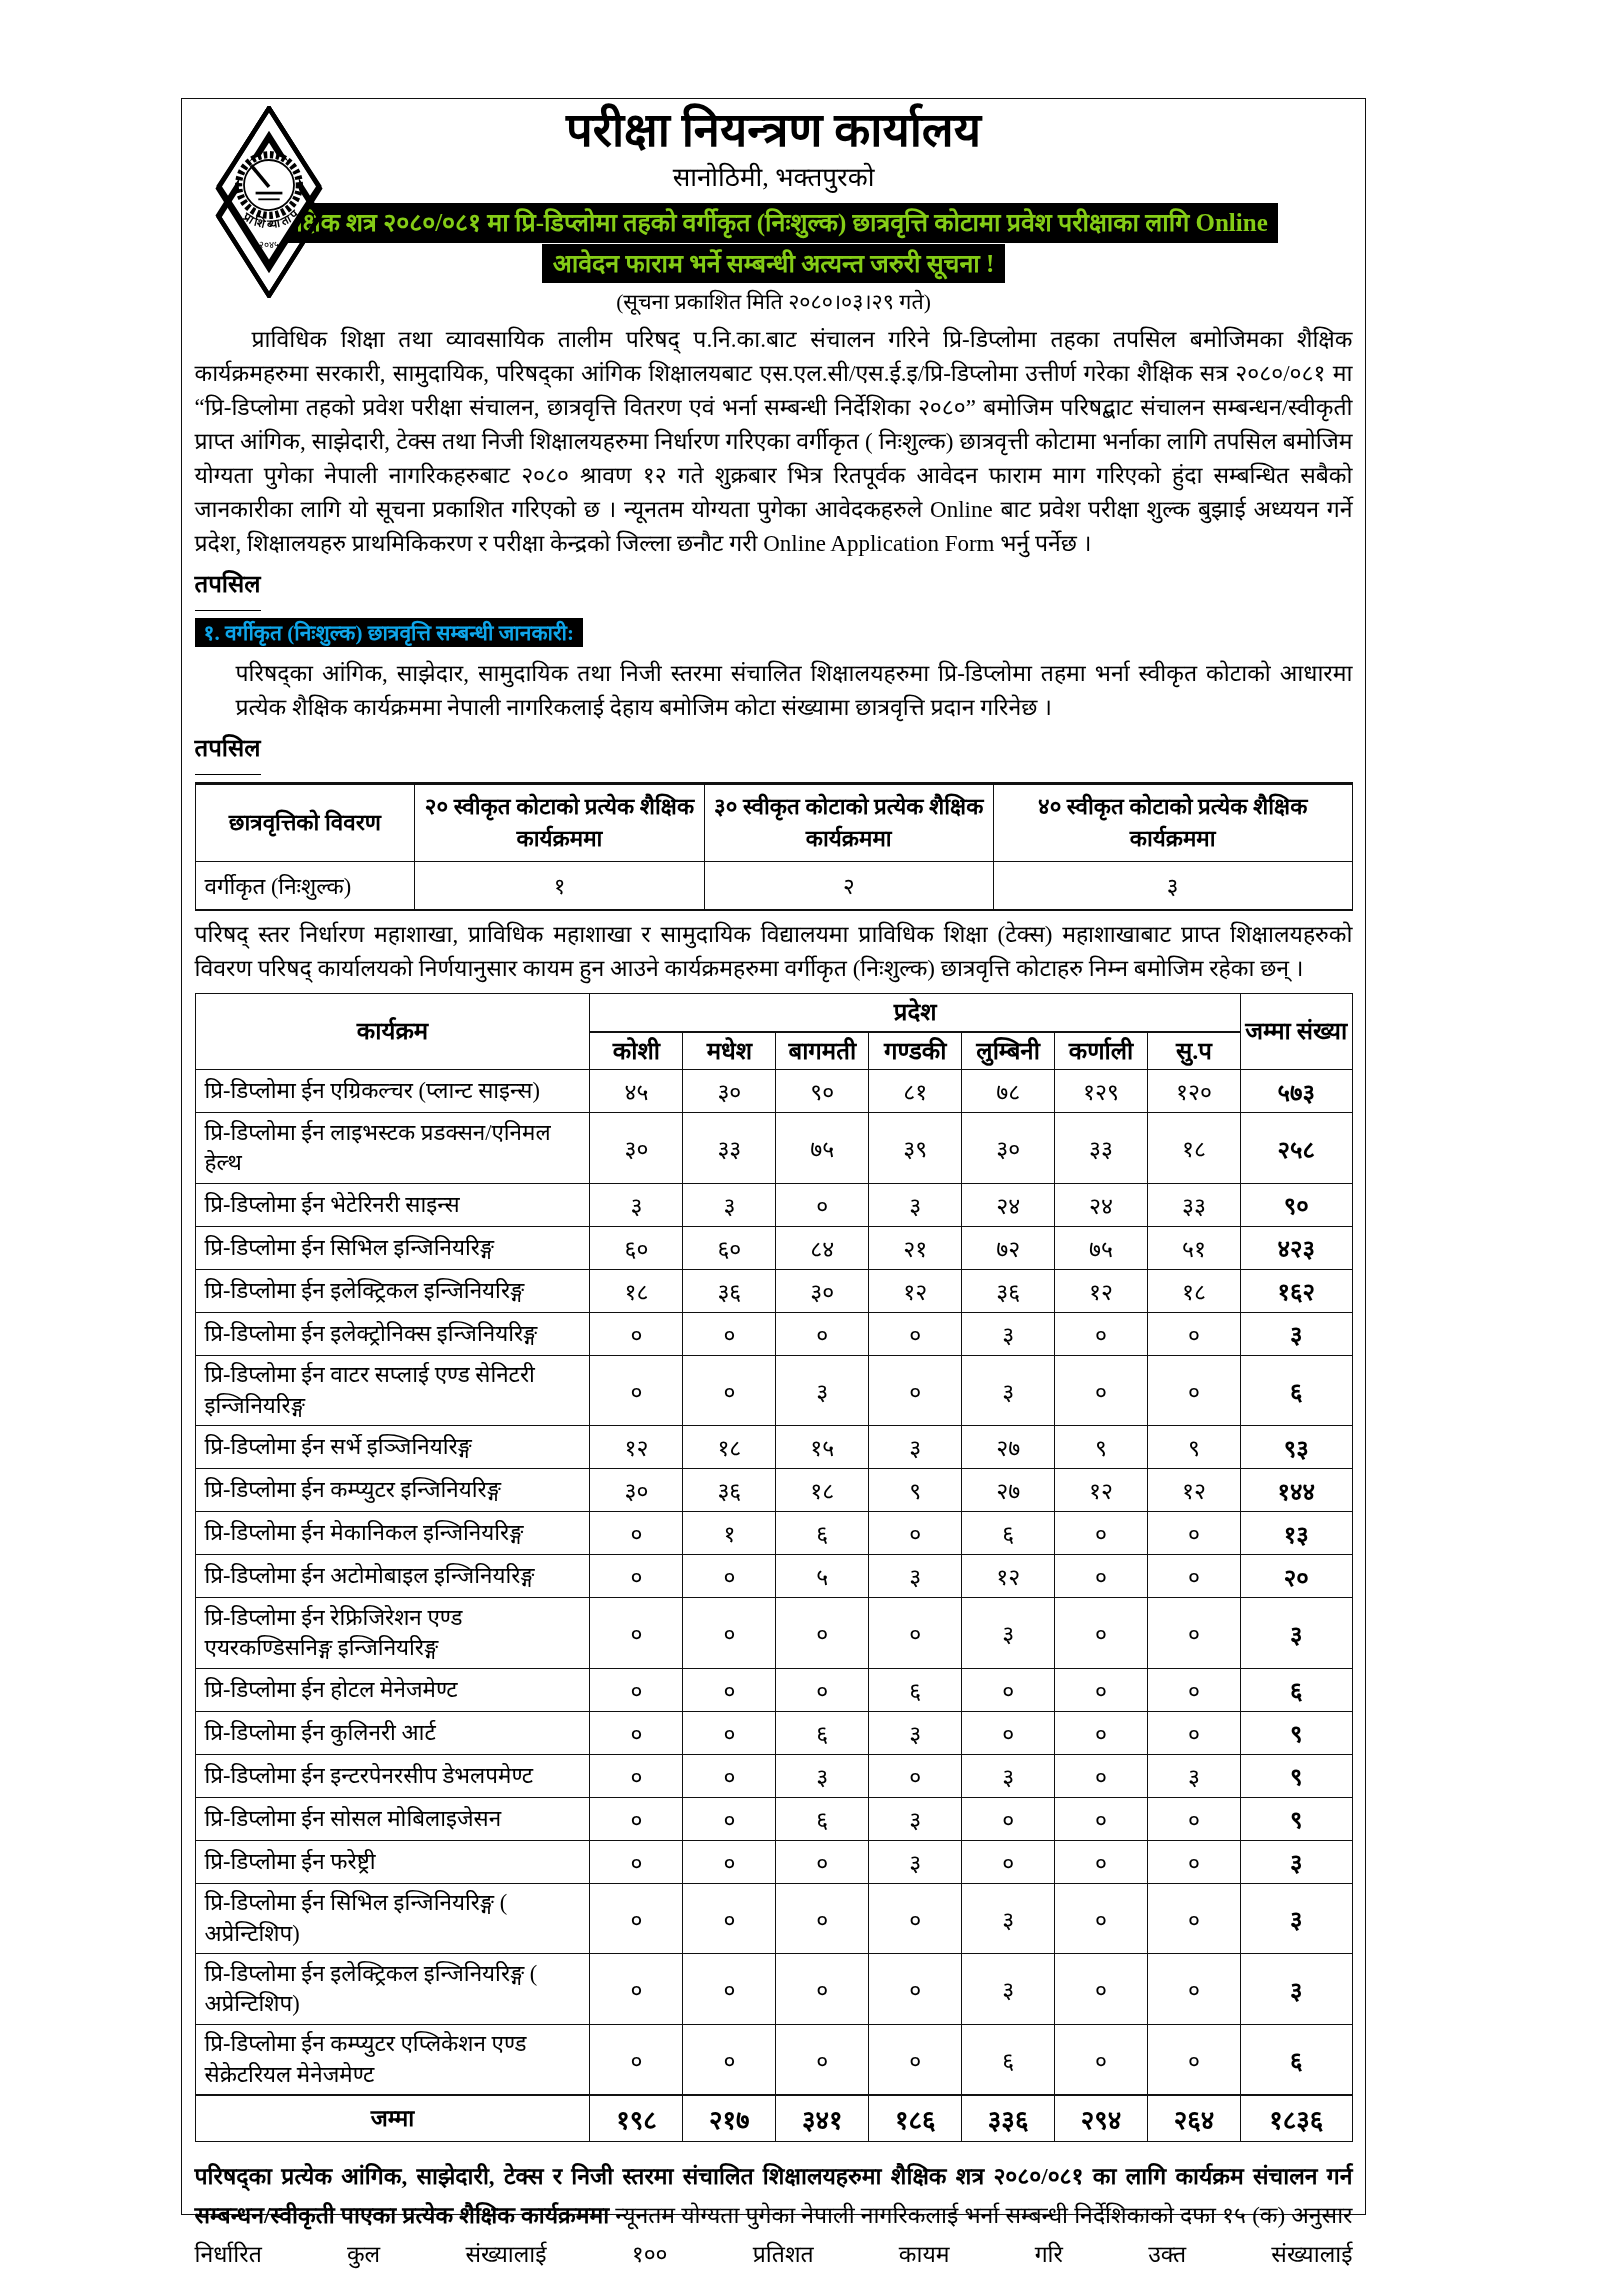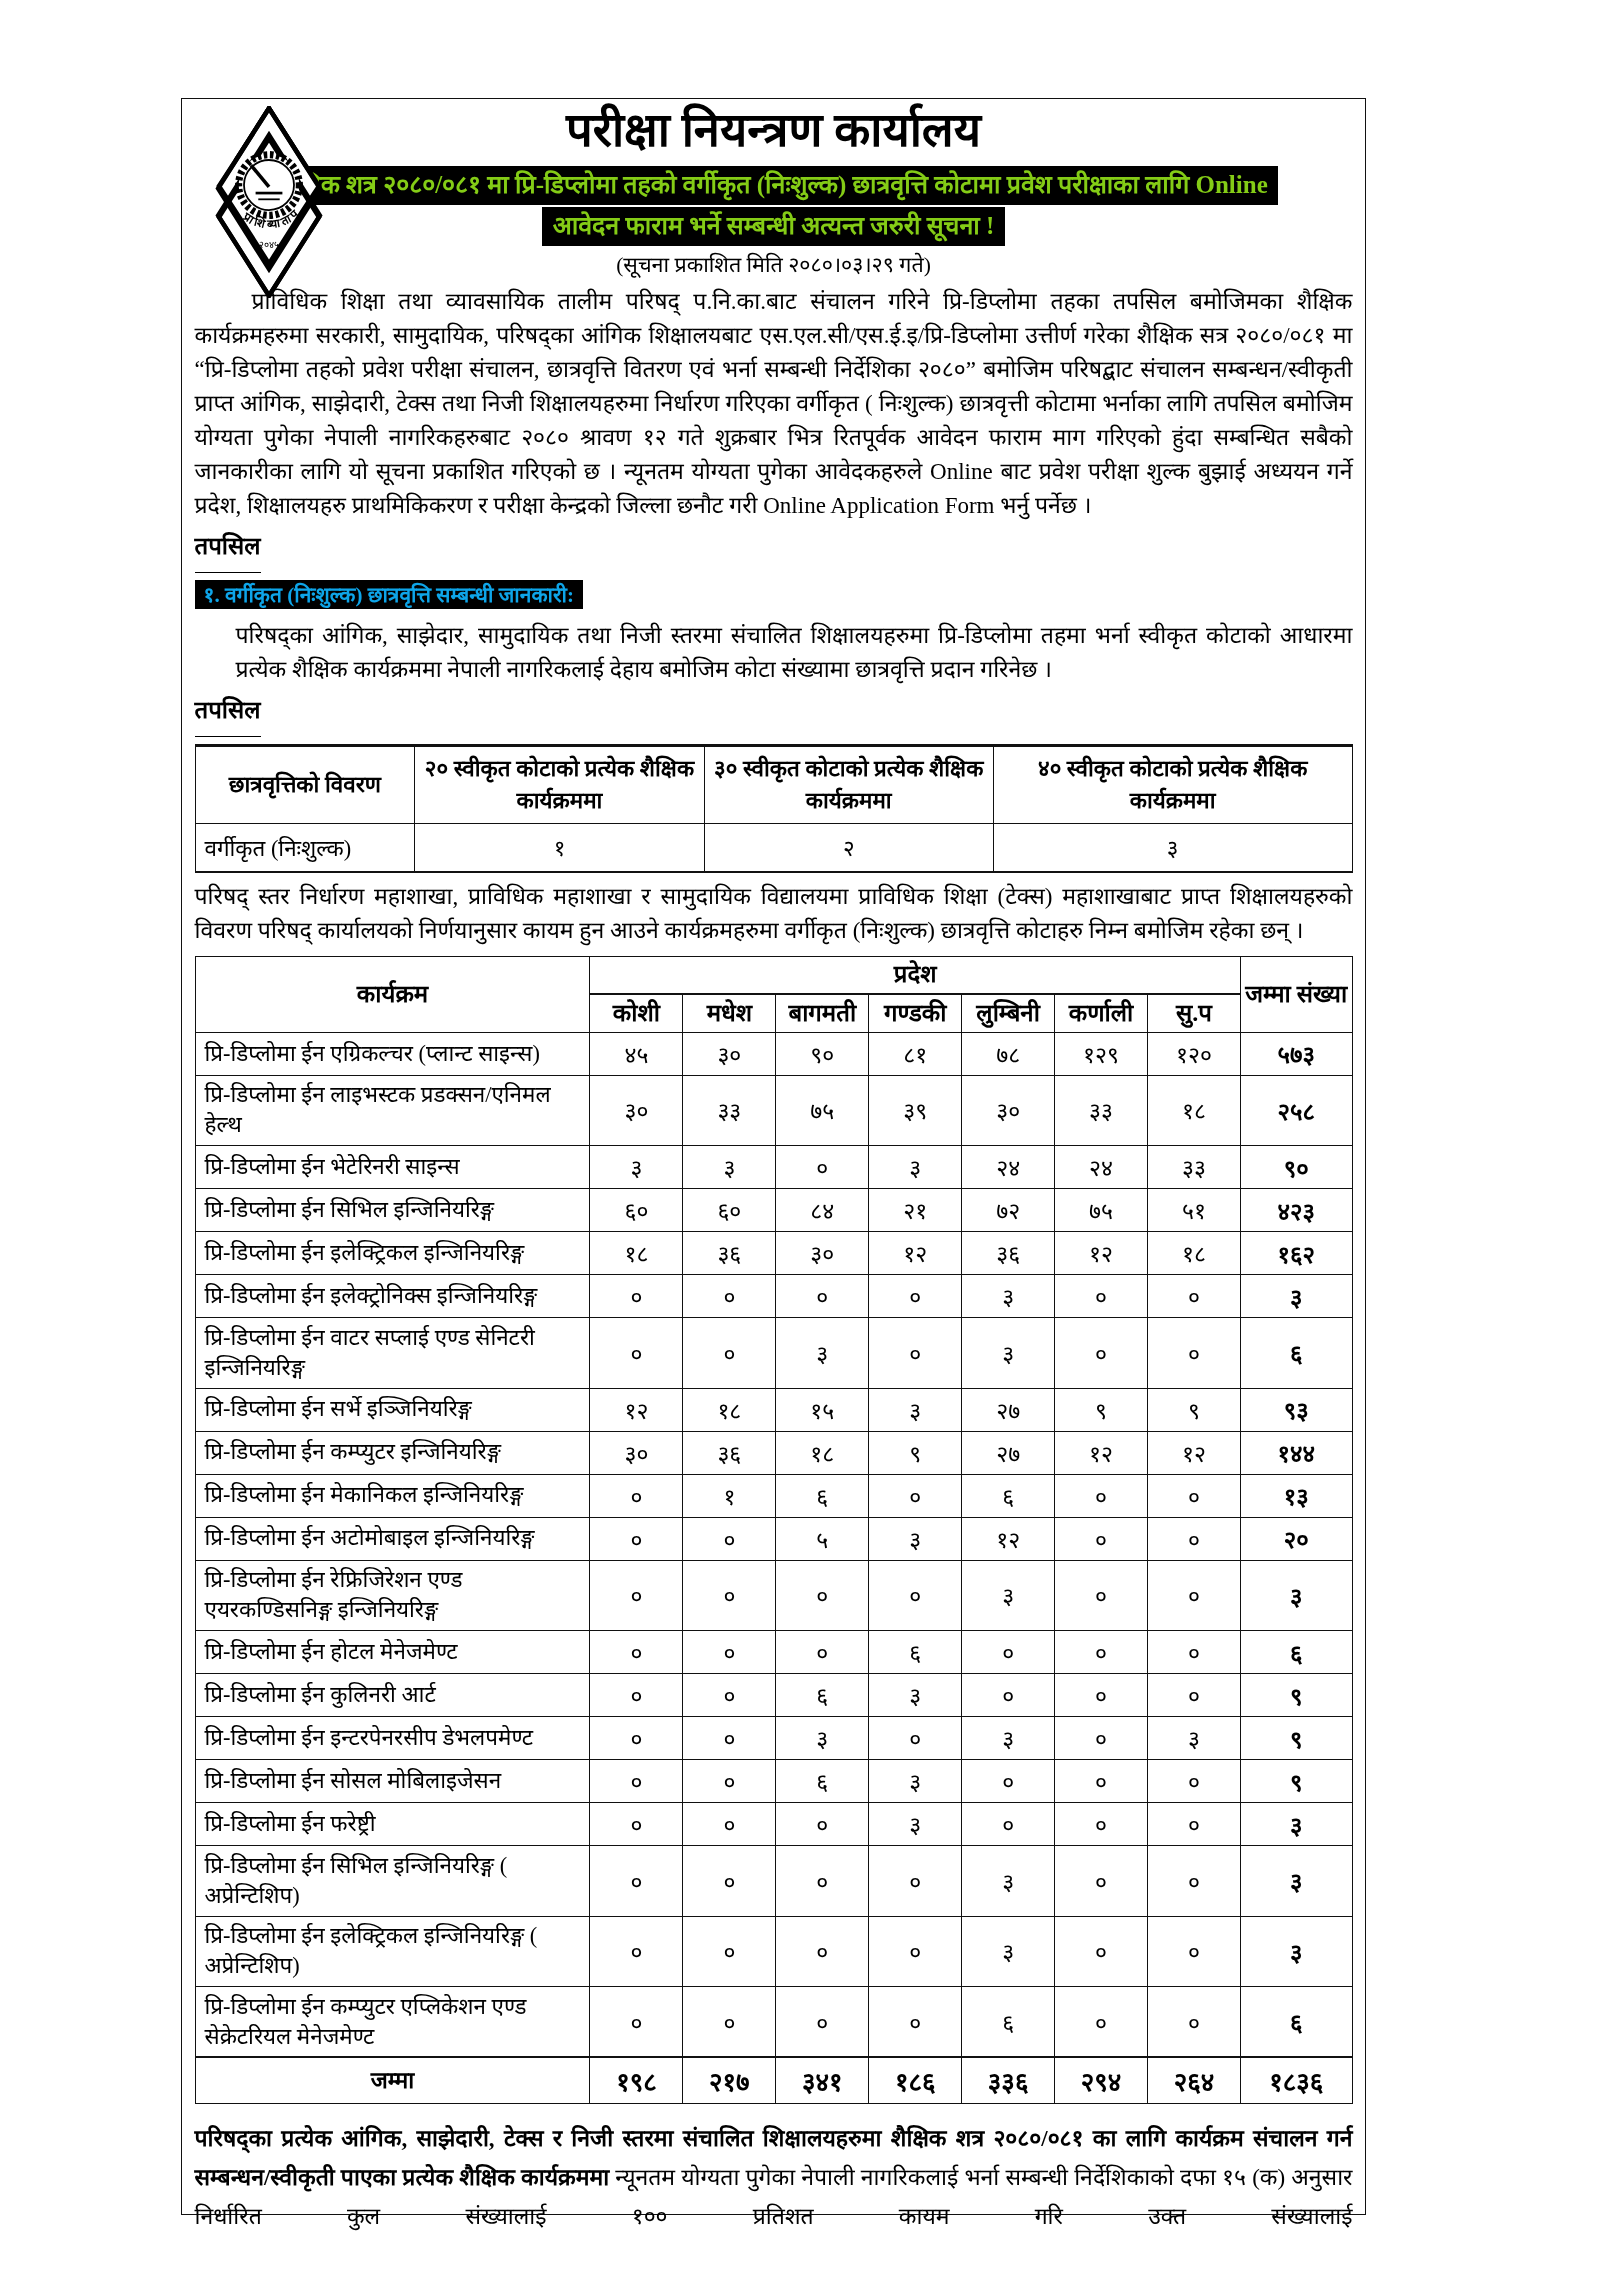--- a/index.html
+++ b/index.html
@@ -67,20 +67,21 @@
       <circle cx="75" cy="88" r="34" fill="#fff" stroke="#000" stroke-width="8" stroke-dasharray="4 3"></circle>
       <circle cx="75" cy="88" r="28" fill="#fff" stroke="#000" stroke-width="2"></circle>
       <line x1="75" y1="90" x2="55" y2="66" stroke="#000" stroke-width="4"></line>
       <line x1="60" y1="97" x2="90" y2="97" stroke="#000" stroke-width="3"></line>
       <line x1="63" y1="104" x2="87" y2="104" stroke="#000" stroke-width="2"></line>
       <path id="motto-arc" d="M40,120 A46,46 0 0 0 110,120" fill="none"></path>
       <text font-size="13" font-weight="bold" fill="#000"><textPath href="#motto-arc" startOffset="8">प्रा शि ब्या ता प</textPath></text>
       <text x="75" y="158" font-size="11" text-anchor="middle" fill="#000">२०४५</text>
     </svg>
     <div class="office-line">परीक्षा नियन्त्रण कार्यालय</div>
+    <div class="addr-line">सानोठिमी, भक्तपुरको</div>
   </div>
 
   <div class="banner">
     <div class="bline">शैक्षिक शत्र २०८०/०८१ मा प्रि-डिप्लोमा तहको वर्गीकृत (निःशुल्क) छात्रवृत्ति कोटामा प्रवेश परीक्षाका लागि Online</div>
     <div class="bline">आवेदन फाराम भर्ने सम्बन्धी अत्यन्त जरुरी सूचना !</div>
   </div>
 
   <div class="pubdate">(सूचना प्रकाशित मिति २०८०।०३।२९ गते)</div>
 
   <p class="para indent">प्राविधिक शिक्षा तथा व्यावसायिक तालीम परिषद् प.नि.का.बाट संचालन गरिने प्रि-डिप्लोमा तहका तपसिल बमोजिमका शैक्षिक कार्यक्रमहरुमा सरकारी, सामुदायिक, परिषद्का आंगिक शिक्षालयबाट एस.एल.सी/एस.ई.इ/प्रि-डिप्लोमा उत्तीर्ण गरेका शैक्षिक सत्र २०८०/०८१ मा “प्रि-डिप्लोमा तहको प्रवेश परीक्षा संचालन, छात्रवृत्ति वितरण एवं भर्ना सम्बन्धी निर्देशिका २०८०” बमोजिम परिषद्बाट संचालन सम्बन्धन/स्वीकृती प्राप्त आंगिक, साझेदारी, टेक्स तथा निजी शिक्षालयहरुमा निर्धारण गरिएका वर्गीकृत ( निःशुल्क) छात्रवृत्ती कोटामा भर्नाका लागि तपसिल बमोजिम योग्यता पुगेका नेपाली नागरिकहरुबाट २०८० श्रावण १२ गते शुक्रबार भित्र रितपूर्वक आवेदन फाराम माग गरिएको हुंदा सम्बन्धित सबैको जानकारीका लागि यो सूचना प्रकाशित गरिएको छ । न्यूनतम योग्यता पुगेका आवेदकहरुले Online बाट प्रवेश परीक्षा शुल्क बुझाई अध्ययन गर्ने प्रदेश, शिक्षालयहरु प्राथमिकिकरण र परीक्षा केन्द्रको जिल्ला छनौट गरी Online Application Form भर्नु पर्नेछ ।</p>

